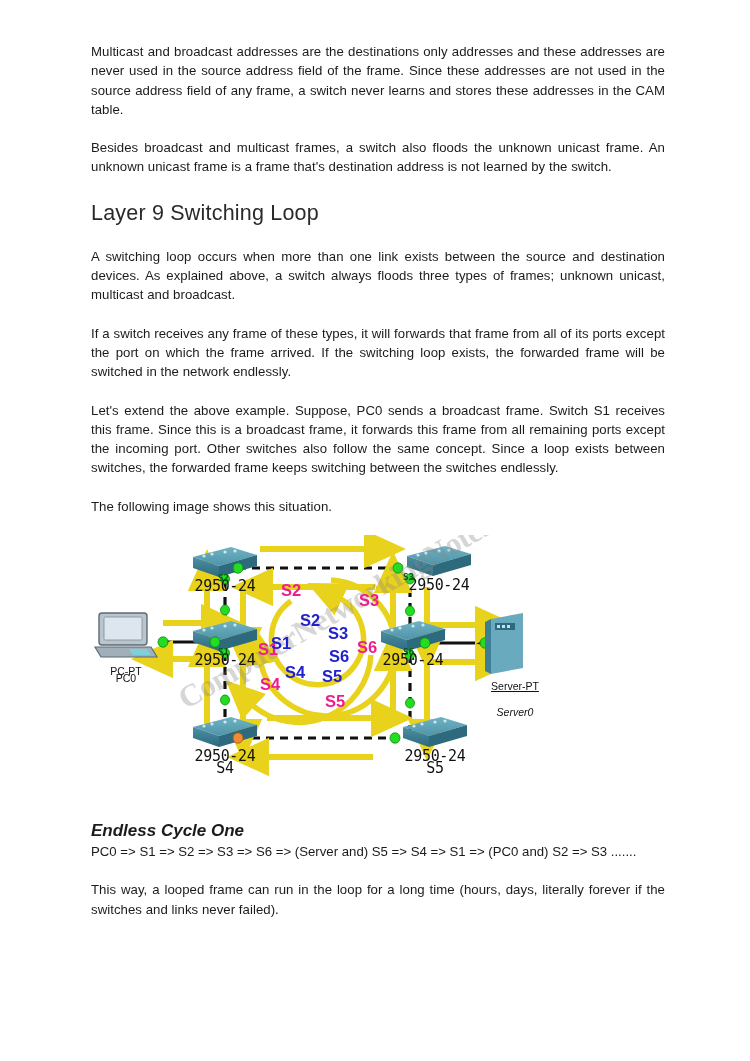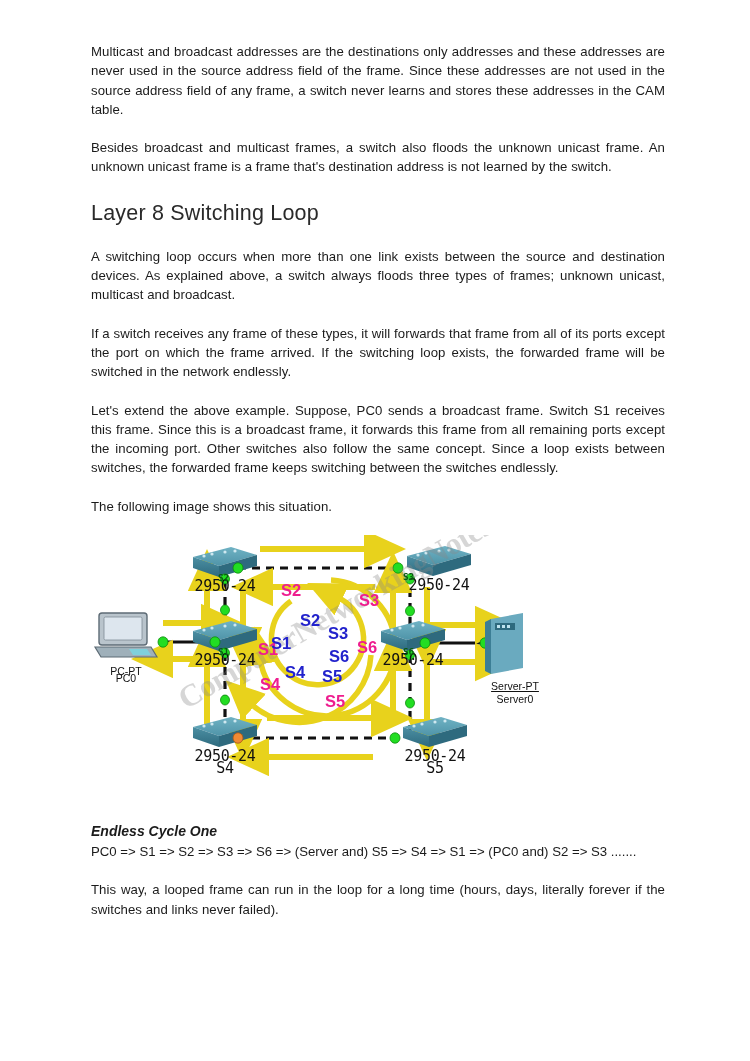--- a/index.html
+++ b/index.html
@@ -36,21 +36,21 @@
     font-size: 21.5px;
     font-weight: 400;
     line-height: 26px;
     color: #2a2a2a;
     letter-spacing: 0.2px;
   }
   .cycle-block {
     margin: 0 0 19px 0;
   }
   .cycle-title {
-    font-size: 14px;
+    font-size: 17px;
     font-weight: bold;
     font-style: italic;
     line-height: 18px;
     margin-bottom: 2px;
     color: #1b1b1b;
   }
   .cycle-path {
     font-size: 13.2px;
     line-height: 19.3px;
     text-align: left;
@@ -113,21 +113,21 @@
   .loop-label.blue    { color: #2222cc; font-size: 16.5px; }
 </style>
 </head>
 <body>
 
 <div class="page">
 
   <p class="body-text">Multicast and broadcast addresses are the destinations only addresses and these addresses are never used in the source address field of the frame. Since these addresses are not used in the source address field of any frame, a switch never learns and stores these addresses in the CAM table.</p>
   <p class="body-text">Besides broadcast and multicast frames, a switch also floods the unknown unicast frame. An unknown unicast frame is a frame that's destination address is not learned by the switch.</p>
 
-  <h2 class="section-heading">Layer 8 Switching Loop</h2>
+  <h2 class="section-heading">Layer 9 Switching Loop</h2>
 
   <p class="body-text">A switching loop occurs when more than one link exists between the source and destination devices. As explained above, a switch always floods three types of frames; unknown unicast, multicast and broadcast.</p>
   <p class="body-text">If a switch receives any frame of these types, it will forwards that frame from all of its ports except the port on which the frame arrived. If the switching loop exists, the forwarded frame will be switched in the network endlessly.</p>
   <p class="body-text">Let's extend the above example. Suppose, PC0 sends a broadcast frame. Switch S1 receives this frame. Since this is a broadcast frame, it forwards this frame from all remaining ports except the incoming port. Other switches also follow the same concept. Since a loop exists between switches, the forwarded frame keeps switching between the switches endlessly.</p>
   <p class="body-text">The following image shows this situation.</p>
 
   <div class="diagram">
 
     <svg width="580" height="265" viewBox="0 0 580 265" xmlns="http://www.w3.org/2000/svg">
       <defs>
@@ -333,21 +333,21 @@
 
     <div class="dev-label" style="left:310px; top:216px; width:80px;">
       <span>2950-24</span>
     </div>
     <div class="dev-label" style="left:310px; top:228px; width:80px;">S5</div>
 
     <div class="dev-label sans" style="left:3px; top:131px; width:76px;">PC-PT</div>
     <div class="dev-label sans" style="left:3px; top:138px; width:76px;">PC0</div>
 
     <div class="dev-label sans" style="left:382px; top:146px; width:96px;text-decoration:underline;">Server-PT</div>
-    <div class="dev-label sans" style="left:382px; top:159px; width:96px;">Server0</div>
+    <div class="dev-label sans" style="left:382px; top:172px; width:96px;font-style:italic;">Server0</div>
 
     <div class="loop-label magenta" style="left:173px; top:105px;">S1</div>
     <div class="loop-label magenta" style="left:196px; top:46px;">S2</div>
     <div class="loop-label magenta" style="left:274px; top:56px;">S3</div>
     <div class="loop-label magenta" style="left:272px; top:103px;">S6</div>
     <div class="loop-label magenta" style="left:240px; top:157px;">S5</div>
     <div class="loop-label magenta" style="left:175px; top:140px;">S4</div>
 
     <div class="loop-label blue" style="left:215px; top:76px;">S2</div>
     <div class="loop-label blue" style="left:186px; top:99px;">S1</div>

